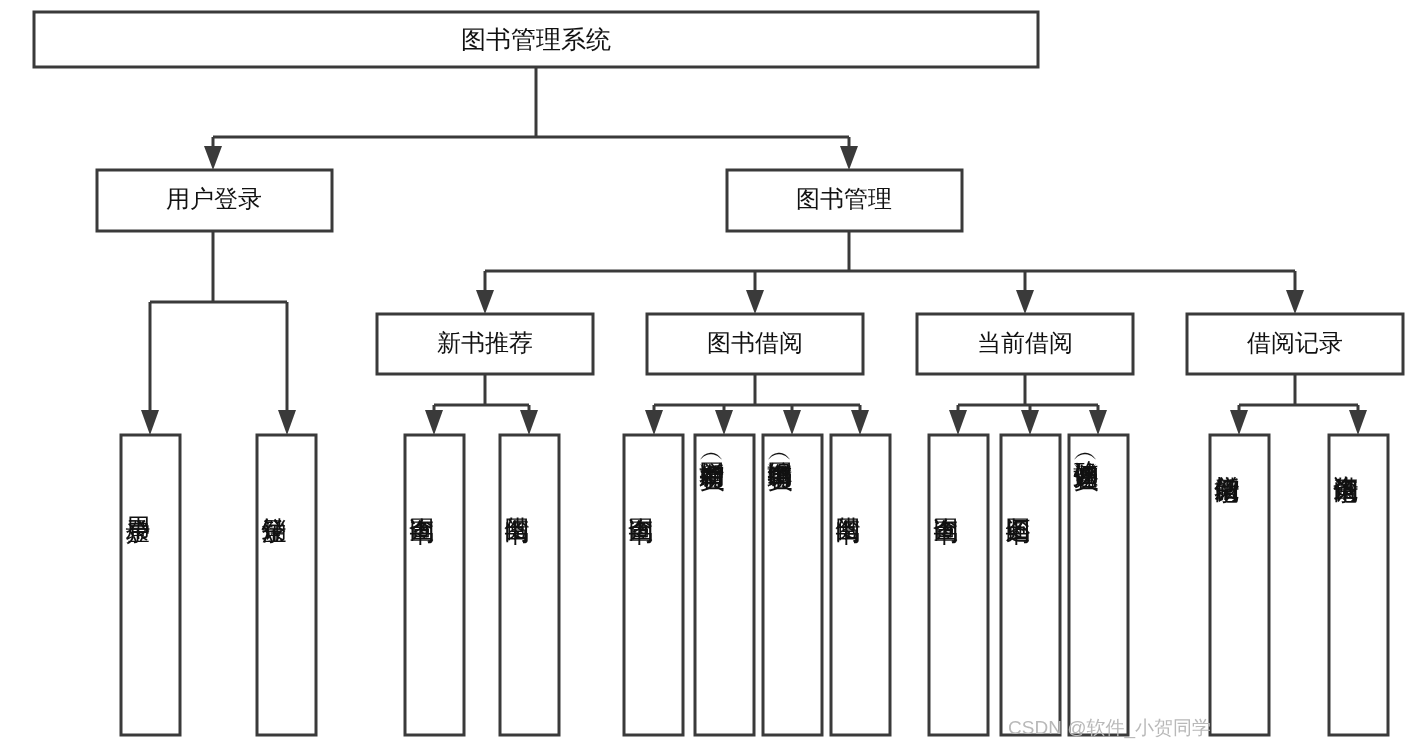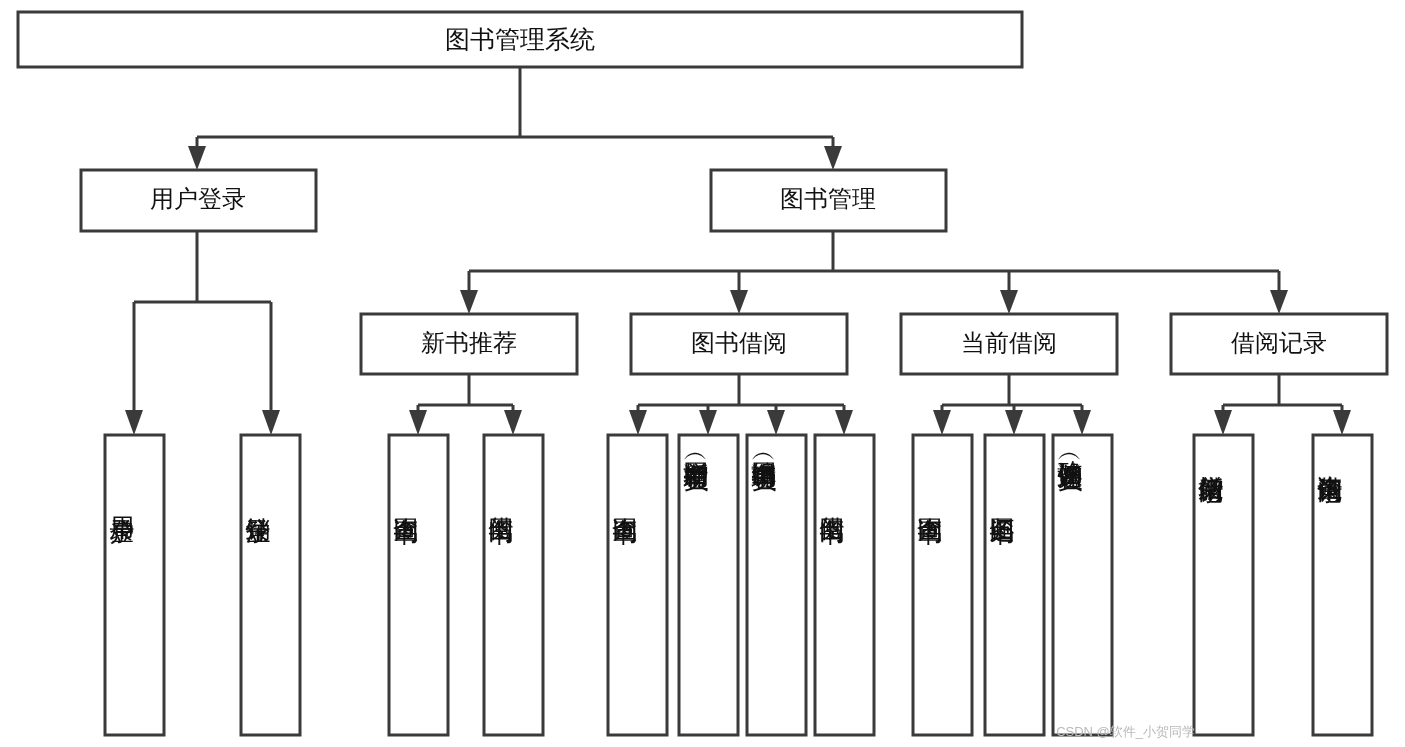--- a/index.html
+++ b/index.html
@@ -9,21 +9,21 @@
   }
   body {
     width: 1405px;
     height: 747px;
     font-family: "Liberation Sans", sans-serif;
     position: relative;
     overflow: hidden;
   }
   #diagram-root {
     position: absolute;
-    left: 0;
+    left: 16px;
     top: 0;
     width: 1209px;
     height: 747px;
   }
   svg.diagram {
     display: block;
     width: 1405px;
     height: 747px;
   }
   .node-box {
@@ -65,21 +65,21 @@
     text-align: start;
     letter-spacing: 1px;
     white-space: nowrap;
     pointer-events: none;
   }
   .watermark {
     position: absolute;
     right: 14px;
     bottom: 6px;
     font-family: "Liberation Sans", sans-serif;
-    font-size: 13px;
+    font-size: 19px;
     color: #b9b9b9;
     white-space: nowrap;
     pointer-events: none;
   }
 </style>
 </head>
 <body>
 
 <div id="diagram-root">
 

